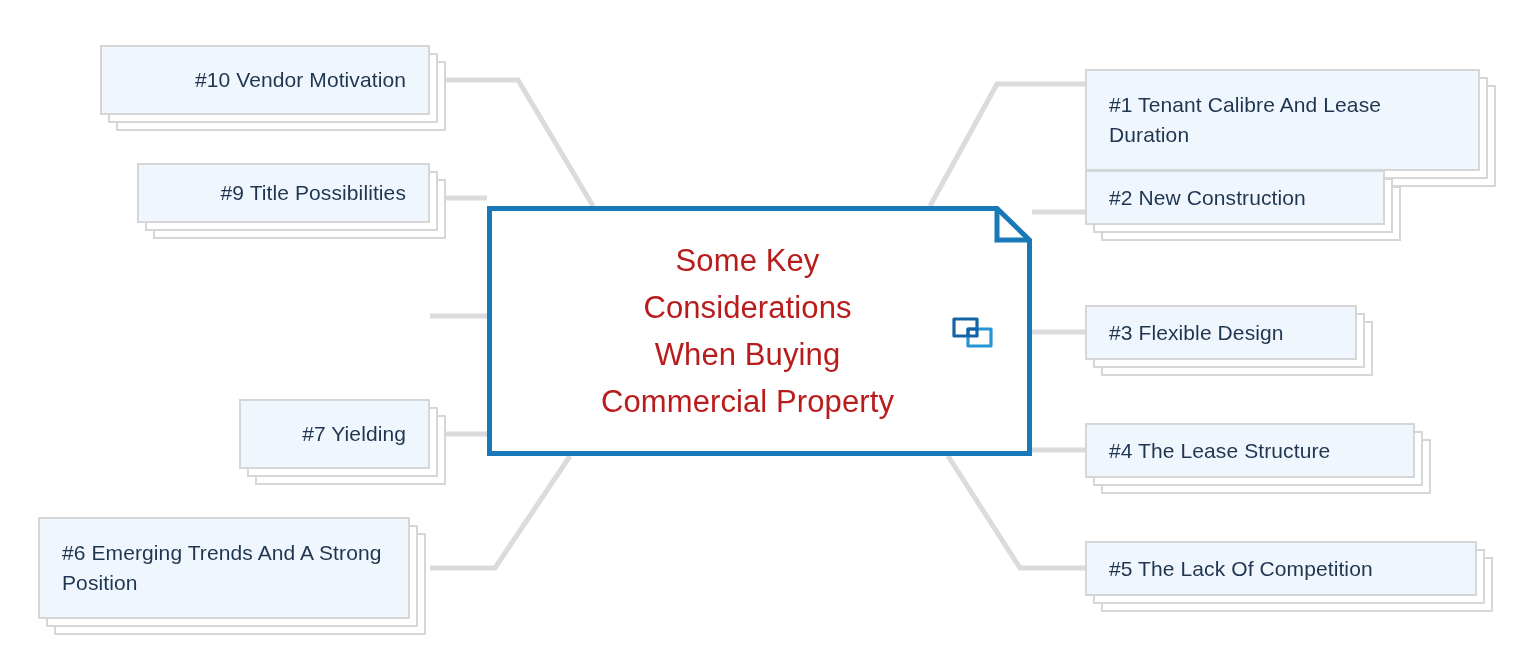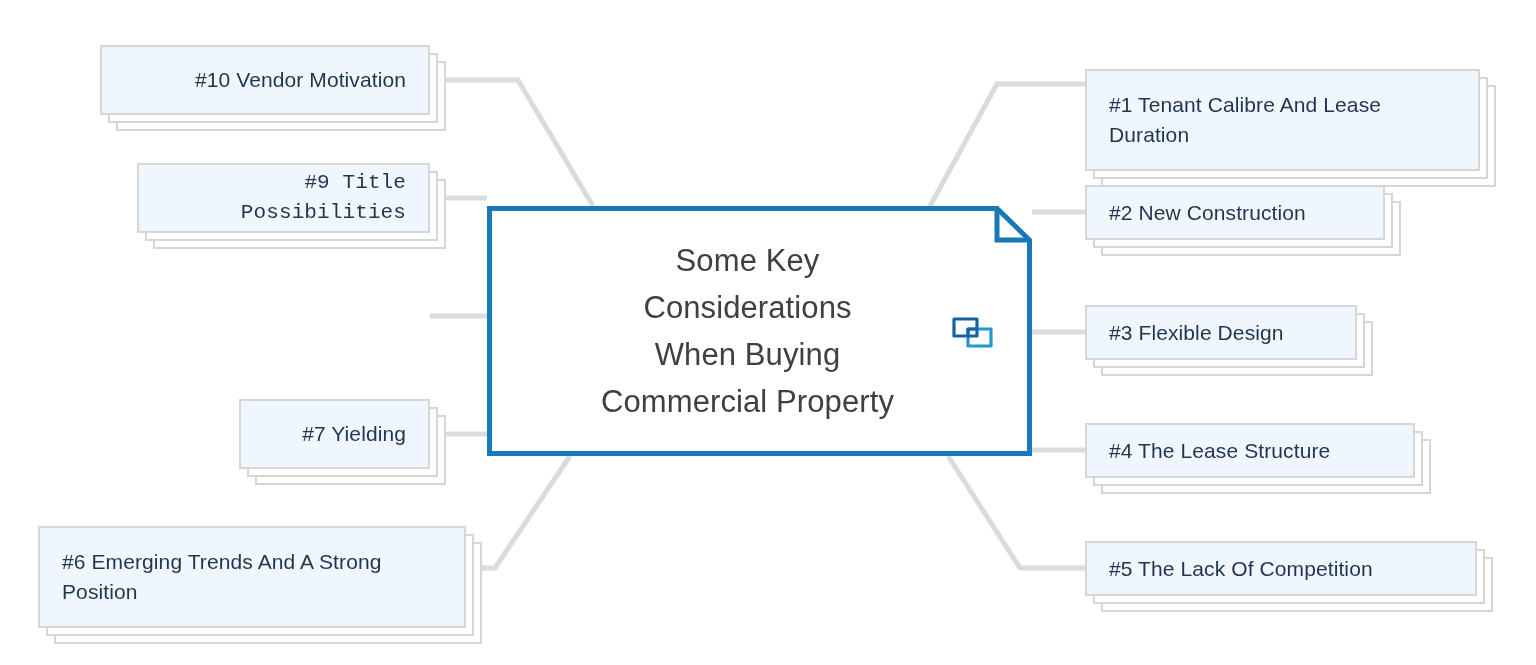--- a/index.html
+++ b/index.html
@@ -52,21 +52,21 @@
     left: 0;
     top: 0;
     width: 545px;
     height: 250px;
     display: flex;
     align-items: center;
     justify-content: center;
     text-align: center;
     box-sizing: border-box;
     padding: 6px 58px 6px 34px;
-    color: #404040;
+    color: #b91c1c;
     font-size: 31px;
     line-height: 1.52;
     font-weight: 400;
     letter-spacing: 0.1px;
     white-space: pre-line;
   }
   #center-icon {
     position: absolute;
     right: 37px;
     top: 50%;
@@ -152,46 +152,46 @@
       <path d="M 17 13 L 26 13 L 26 20 L 17 20 Z" fill="none" stroke="#1464a5" stroke-width="3.2" stroke-linejoin="round"></path>
     </svg>
   </div>
 
   <div class="node align-right" style="left:100px; top:45px; width:330px; height:70px;">
     <div class="stack2"></div>
     <div class="stack1"></div>
     <div class="card">#10 Vendor Motivation</div>
   </div>
 
-  <div class="node align-right" style="left:137px; top:163px; width:293px; height:70px;font-family:Liberation Mono, monospace;">
+  <div class="node align-right" style="left:137px; top:163px; width:293px; height:60px;">
     <div class="stack2"></div>
     <div class="stack1"></div>
     <div class="card">#9 Title Possibilities</div>
   </div>
 
 
   <div class="node align-right" style="left:239px; top:399px; width:191px; height:70px;">
     <div class="stack2"></div>
     <div class="stack1"></div>
     <div class="card">#7 Yielding</div>
   </div>
 
-  <div class="node align-right multiline" style="left:38px; top:517px; width:428px; height:102px;margin-top:9px;">
+  <div class="node align-right multiline" style="left:38px; top:517px; width:372px; height:102px;">
     <div class="stack2"></div>
     <div class="stack1"></div>
     <div class="card">#6 Emerging Trends And A Strong Position</div>
   </div>
 
   <div class="node align-left" style="left:1085px; top:33px; width:395px; height:102px;margin-top:36px;">
     <div class="stack2"></div>
     <div class="stack1"></div>
     <div class="card">#1 Tenant Calibre And Lease Duration</div>
   </div>
 
-  <div class="node align-left" style="left:1085px; top:185px; width:300px; height:55px;">
+  <div class="node align-left" style="left:1085px; top:170px; width:300px; height:55px;">
     <div class="stack2"></div>
     <div class="stack1"></div>
     <div class="card">#2 New Construction</div>
   </div>
 
   <div class="node align-left" style="left:1085px; top:305px; width:272px; height:55px;">
     <div class="stack2"></div>
     <div class="stack1"></div>
     <div class="card">#3 Flexible Design</div>
   </div>

